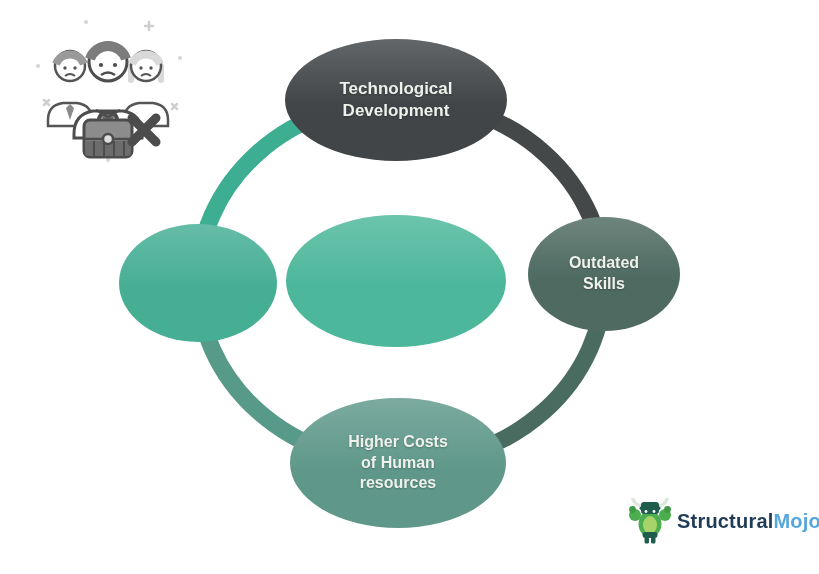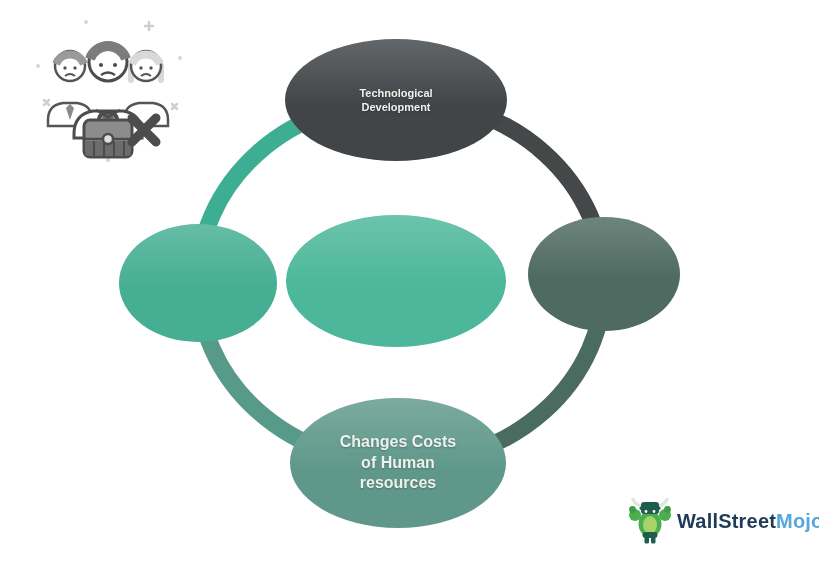--- a/index.html
+++ b/index.html
@@ -18,21 +18,21 @@
     align-items: center;
     justify-content: center;
     text-align: center;
     color: #EFF1EC;
     font-weight: 700;
     white-space: pre-line;
     line-height: 1.3;
     text-shadow: 0 1px 2px rgba(0,0,0,0.25);
     pointer-events: none;
   }
-  .label-top    { left: 285px; top: 39px;  width: 222px; height: 122px; font-size: 11px; }
+  .label-top    { left: 285px; top: 39px;  width: 222px; height: 122px; font-size: 17px; }
   .label-left   { left: 119px; top: 224px; width: 158px; height: 118px; font-size: 16px; }
   .label-center { left: 286px; top: 215px; width: 220px; height: 132px; font-size: 17px; }
   .label-right  { left: 528px; top: 217px; width: 152px; height: 114px; font-size: 16px; }
   .label-bottom { left: 290px; top: 398px; width: 216px; height: 130px; font-size: 16px; }
 
   .unemployment-icon { position: absolute; left: 28px; top: 14px; }
 
   .logo {
     position: absolute;
     left: 628px;
@@ -74,21 +74,23 @@
     </defs>
     <ellipse cx="396" cy="100" rx="111" ry="61" fill="url(#sheen)"></ellipse>
     <ellipse cx="198" cy="283" rx="79" ry="59" fill="url(#sheen)"></ellipse>
     <ellipse cx="604" cy="274" rx="76" ry="57" fill="url(#sheen)"></ellipse>
     <ellipse cx="398" cy="463" rx="108" ry="65" fill="url(#sheen)"></ellipse>
     <ellipse cx="396" cy="281" rx="110" ry="66" fill="url(#sheen)"></ellipse>
   </svg>
 
   <div class="node-label label-top">Technological
 Development</div>
-  <div class="node-label label-bottom">Changes Costs
+  <div class="node-label label-right">Outdated
+Skills</div>
+  <div class="node-label label-bottom">Higher Costs
 of Human
 resources</div>
 
   <svg class="unemployment-icon" width="160" height="150" viewBox="0 0 160 150">
 
     <g stroke="#cfcfcf" stroke-width="2.5" stroke-linecap="round">
       <path d="M121 8 l0 8 M117 12 l8 0"></path>
       <path d="M16 86 l5 5 M21 86 l-5 5"></path>
       <path d="M144 90 l5 5 M149 90 l-5 5"></path>
     </g>
@@ -156,17 +158,17 @@
       <rect x="13" y="4" width="18" height="12" rx="3" fill="#1E5C4C"></rect>
       <rect x="11.5" y="8.5" width="21" height="3.4" rx="1.6" fill="#1E5C4C"></rect>
       <circle cx="18" cy="13.5" r="1.4" fill="#ffffff"></circle>
       <circle cx="26" cy="13.5" r="1.4" fill="#ffffff"></circle>
 
       <rect x="14.5" y="34" width="15" height="6" rx="3" fill="#1E5C4C"></rect>
       <rect x="16.5" y="39" width="4.5" height="6.5" rx="1.5" fill="#1E5C4C"></rect>
       <rect x="23" y="39" width="4.5" height="6.5" rx="1.5" fill="#1E5C4C"></rect>
     </svg>
     <div class="logo-text">
-      <span class="part1">WallStreet</span><span class="part2">Mojo</span>
+      <span class="part1">Structural</span><span class="part2">Mojo</span>
     </div>
   </div>
 
 </div>
 
 </body></html>

